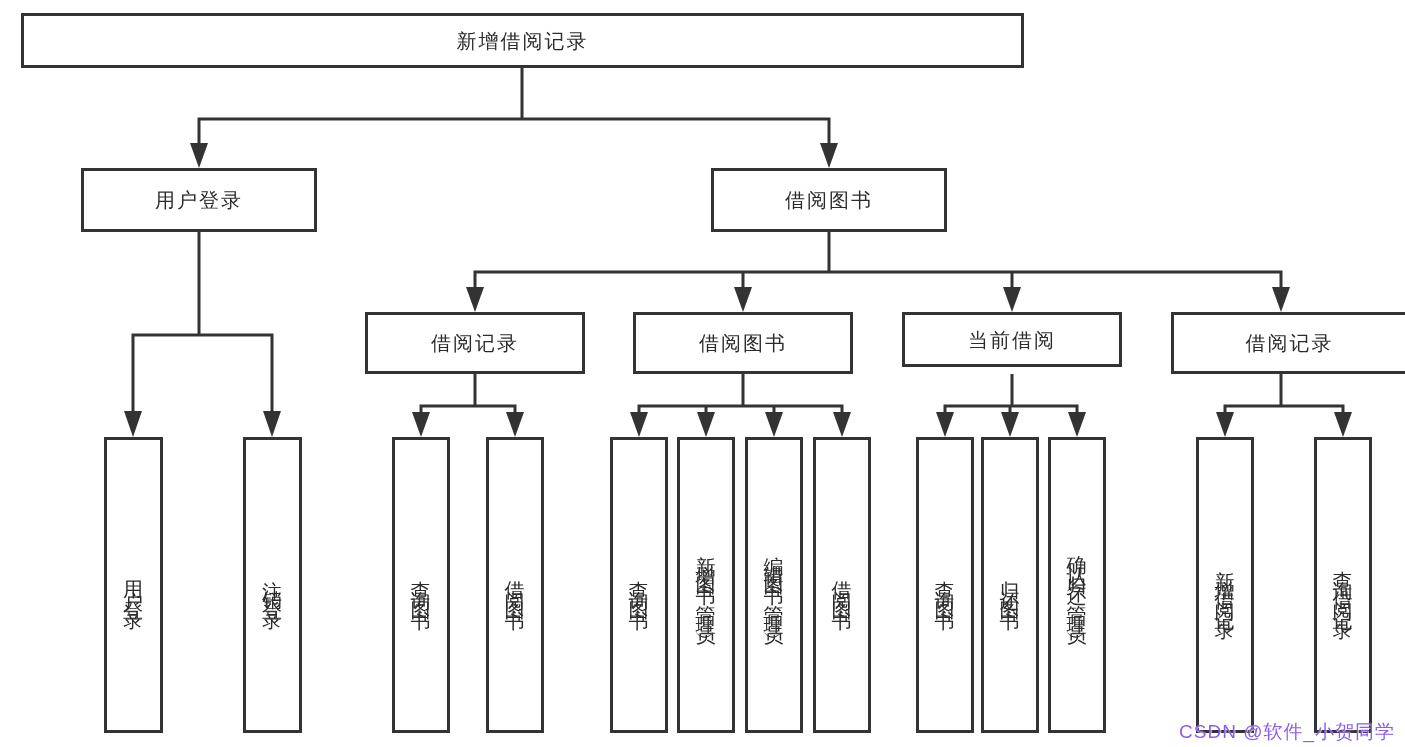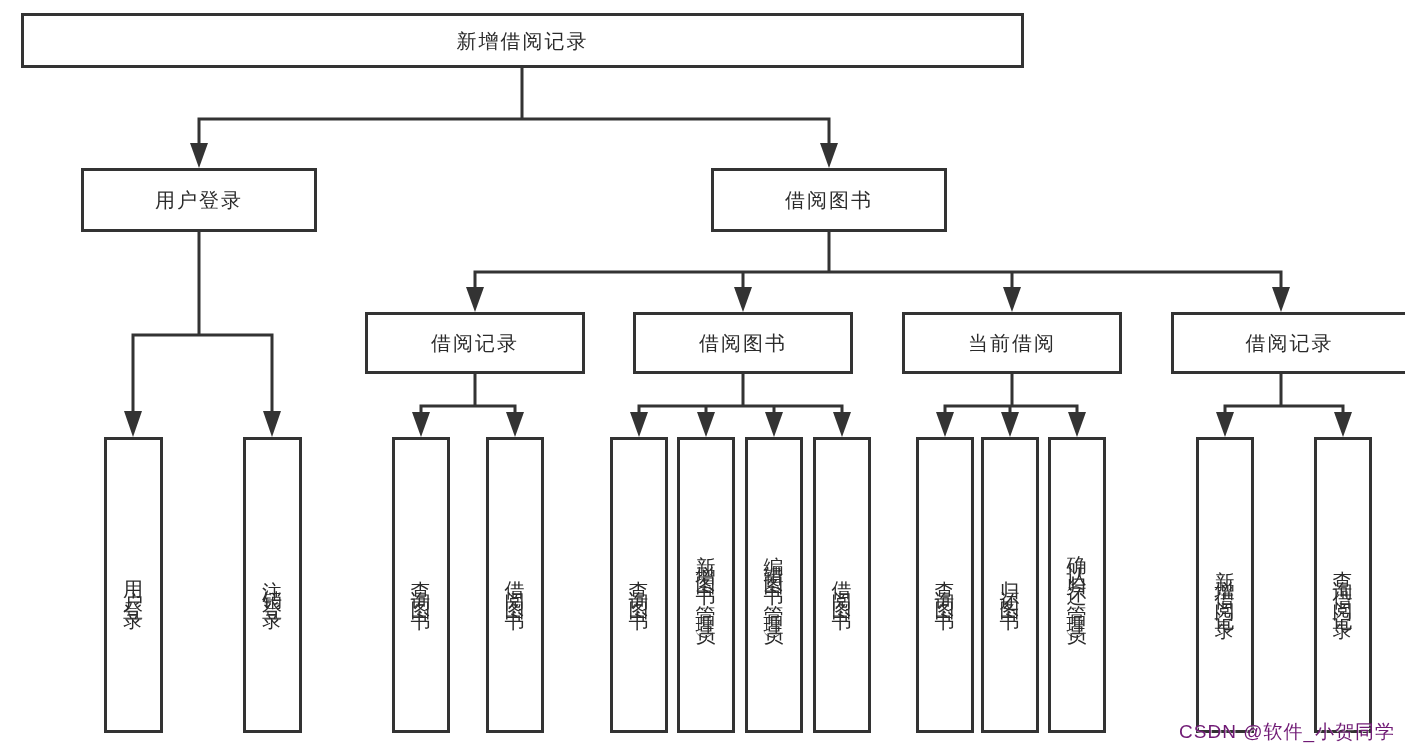--- a/index.html
+++ b/index.html
@@ -47,21 +47,21 @@
     letter-spacing: 10px;
     font-size: 20px;
     line-height: 1;
     white-space: normal;
   }
   .watermark {
     position: absolute;
     top: 719px;
     right: 10px;
     z-index: 5;
-    color: #701a75;
+    color: #8b5cf6;
     font-size: 19px;
     letter-spacing: 1px;
     text-shadow: 1px 1px 0 rgba(255,255,255,0.65);
   }
 </style>
 </head>
 <body>
 
 <div class="canvas">
 
@@ -115,21 +115,21 @@
   <div class="box" style="left:711px; top:168px; width:236px; height:64px;">
     <span class="lbl">借阅图书</span>
   </div>
 
   <div class="box" style="left:365px; top:312px; width:220px; height:62px;">
     <span class="lbl">借阅记录</span>
   </div>
   <div class="box" style="left:633px; top:312px; width:220px; height:62px;">
     <span class="lbl">借阅图书</span>
   </div>
-  <div class="box" style="left:902px; top:312px; width:220px; height:62px;">
+  <div class="box" style="left:902px; top:312px; width:220px; height:55px;">
     <span class="lbl">当前借阅</span>
   </div>
   <div class="box" style="left:1171px; top:312px; width:237px; height:62px;">
     <span class="lbl">借阅记录</span>
   </div>
 
   <div class="box leaf" style="left:104px; top:437px; width:59px; height:296px;">
     <span class="lbl">用户登录</span>
   </div>
   <div class="box leaf" style="left:243px; top:437px; width:59px; height:296px;">

